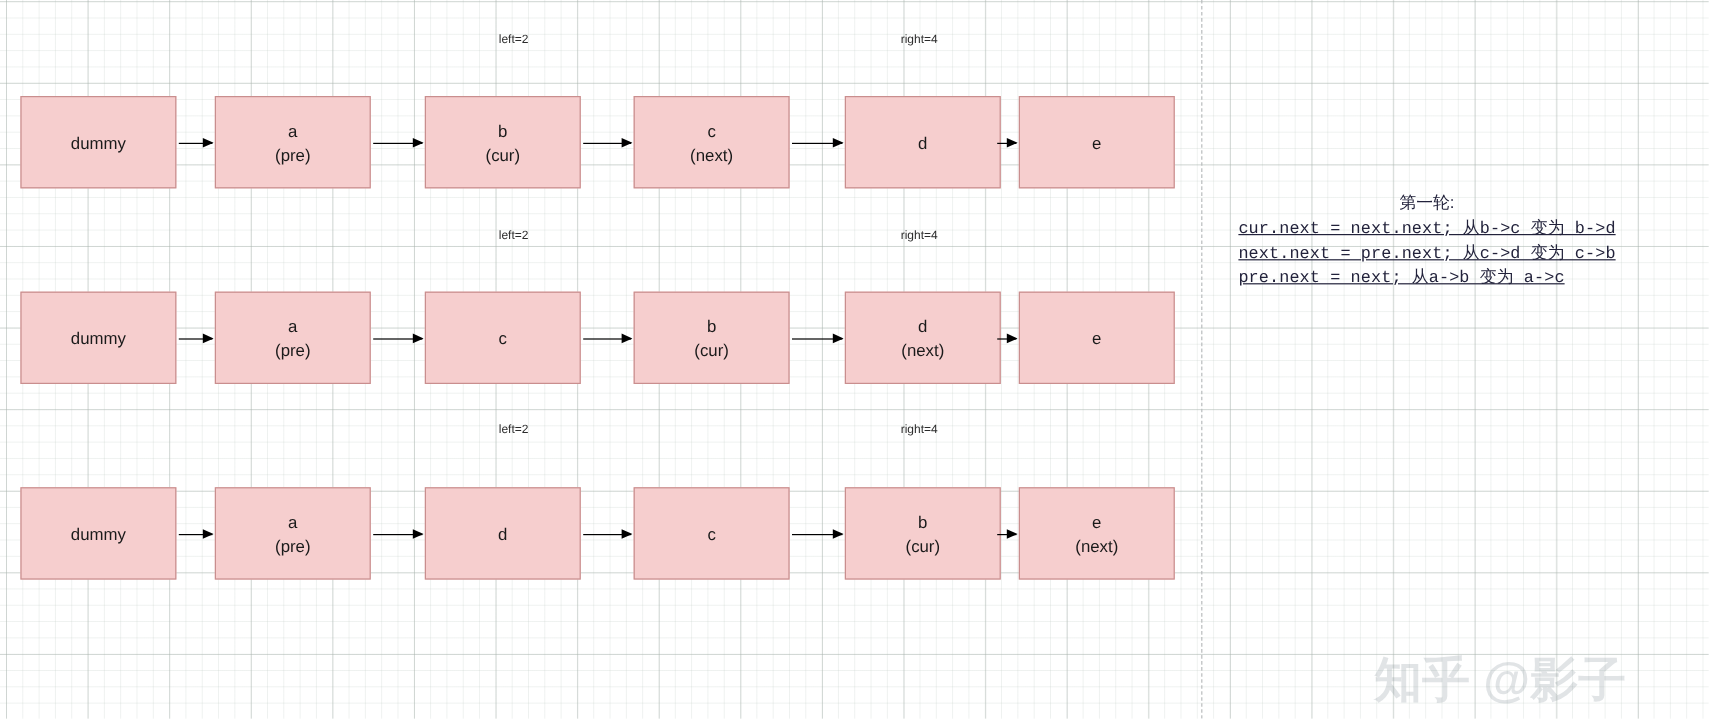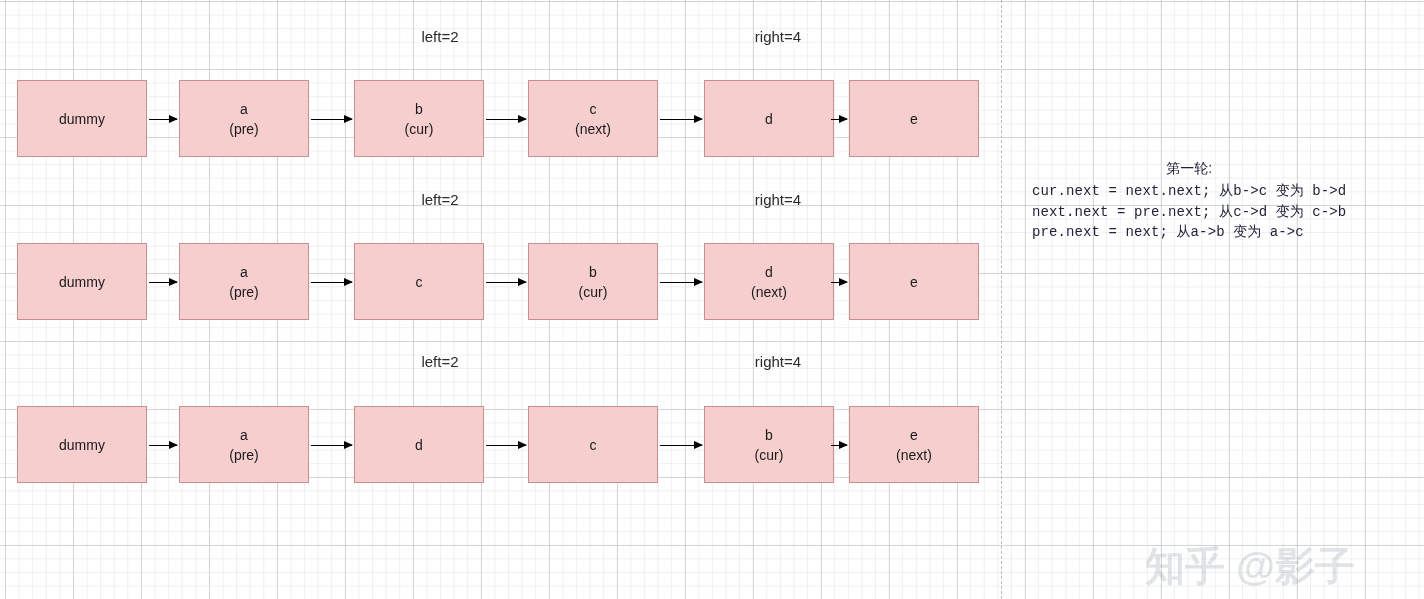--- a/index.html
+++ b/index.html
@@ -72,25 +72,24 @@
     height: 0;
     border-left: 9px solid #000000;
     border-top: 4.8px solid transparent;
     border-bottom: 4.8px solid transparent;
   }
 
   
   .ptr-label {
     position: absolute;
     font-family: "Liberation Sans", sans-serif;
-    font-size: 15px;
+    font-size: 10px;
     color: #2b2b2b;
     white-space: nowrap;
     transform: translateX(-50%);
-    margin-left: 12px;
   }
 
   
   .code-block {
     position: absolute;
     font-family: "Liberation Mono", monospace;
     font-size: 14px;
     color: #22223b;
     white-space: nowrap;
   }
@@ -99,20 +98,21 @@
     text-align: center;
     font-family: "Liberation Sans", sans-serif;
     font-size: 14px;
     color: #22223b;
     margin-bottom: 3px;
   }
   .code-block .code-line {
     display: block;
     line-height: 20.5px;
     letter-spacing: 0.1px;
+    text-decoration: underline;
   }
 
   
   .watermark {
     position: absolute;
     font-family: "Liberation Sans", sans-serif;
     font-size: 40px;
     font-weight: bold;
     color: rgba(120,130,140,0.22);
     white-space: nowrap;

